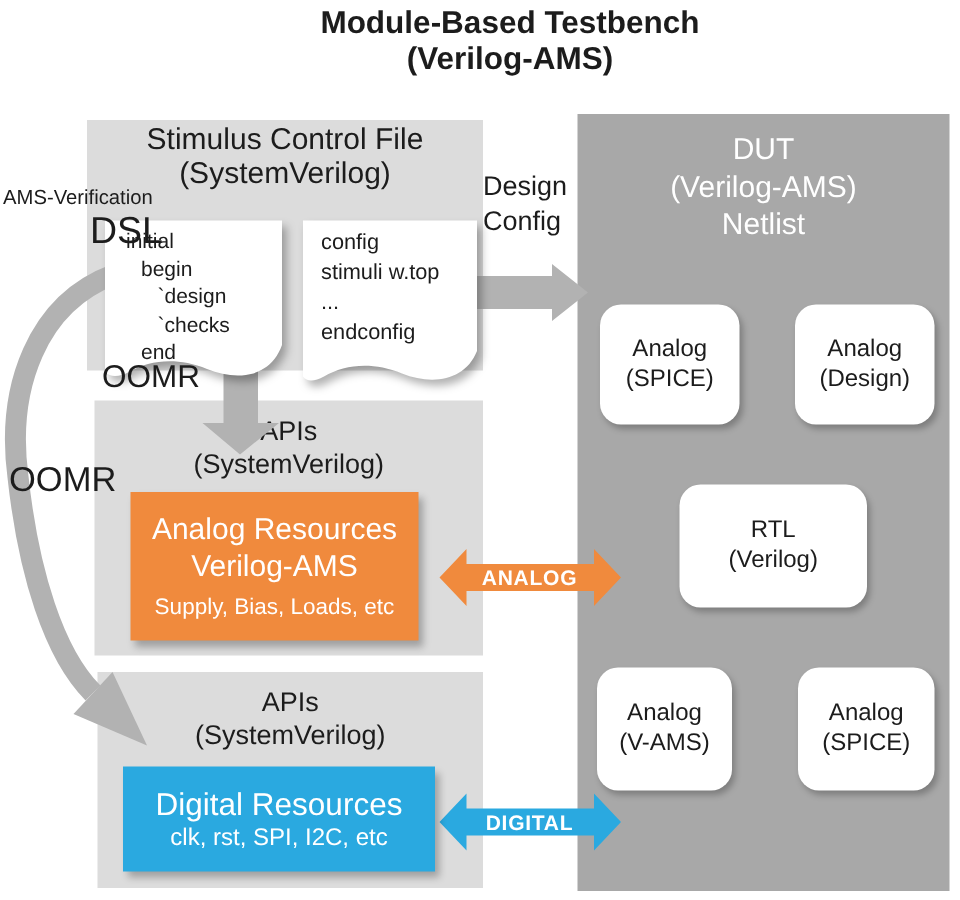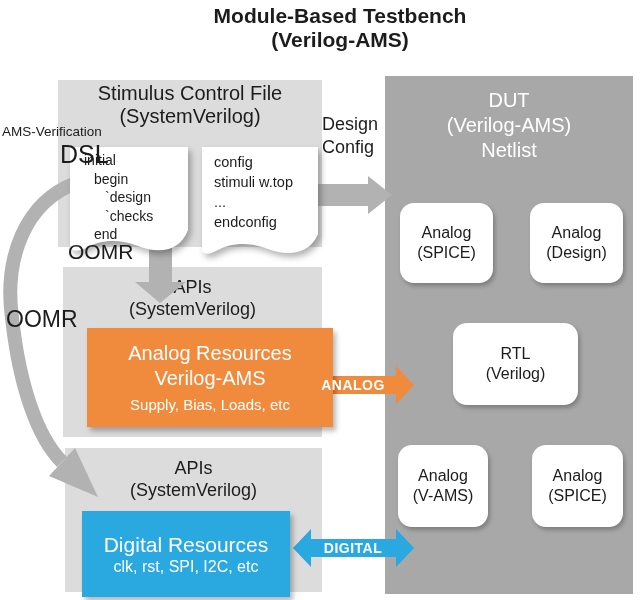--- a/index.html
+++ b/index.html
@@ -12,26 +12,26 @@
   .hdr{text-align:center;}
   #title{left:40px;top:4px;width:600px;text-align:center;font-weight:bold;
          font-size:21px;line-height:24px;}
   #stim-panel{left:58px;top:80px;width:264px;height:167px;}
   #stim-hdr{padding-top:2px;font-size:20px;line-height:23px;}
   #apis-analog-panel{left:63px;top:267px;width:259px;height:170px;}
   #apis-digital-panel{left:65px;top:448px;width:257px;height:144px;}
   .apis-hdr{padding-top:9px;font-size:18px;line-height:22px;}
   #dut-panel{left:385px;top:76px;width:248px;height:518px;background:#a8a8a8;}
   #dut-hdr{padding-top:12px;font-size:20px;line-height:25px;color:#fff;}
-  #orange-box{left:87px;top:328px;width:246px;height:99px;background:#f08a3d;
+  #orange-box{left:87px;top:328px;width:192px;height:99px;background:#f08a3d;
     box-shadow:3px 4px 5px rgba(0,0,0,0.28);color:#fff;text-align:center;
     display:flex;flex-direction:column;justify-content:center;align-items:center;}
   #orange-box .big{font-size:20px;line-height:25px;}
   #orange-box .small{font-size:15px;line-height:18px;margin-top:5px;}
-  #blue-box{left:82px;top:511px;width:208px;height:86px;background:#2aa9e0;
+  #blue-box{left:82px;top:511px;width:208px;height:70px;background:#2aa9e0;
     box-shadow:3px 4px 5px rgba(0,0,0,0.28);color:#fff;text-align:center;
     display:flex;flex-direction:column;justify-content:center;align-items:center;}
   #blue-box .big{font-size:21px;line-height:25px;}
   #blue-box .small{font-size:16px;line-height:19px;}
   .dut-block{background:#fff;border-radius:14px;box-shadow:2px 3px 4px rgba(0,0,0,0.25);
     display:flex;flex-direction:column;justify-content:center;align-items:center;
     text-align:center;font-size:16px;line-height:20px;color:#1c1c1c;}
   #blk-spice1{left:400px;top:203px;width:93px;height:80px;}
   #blk-wreal{left:530px;top:203px;width:93px;height:80px;}
   #blk-rtl{left:453px;top:323px;width:125px;height:82px;}

